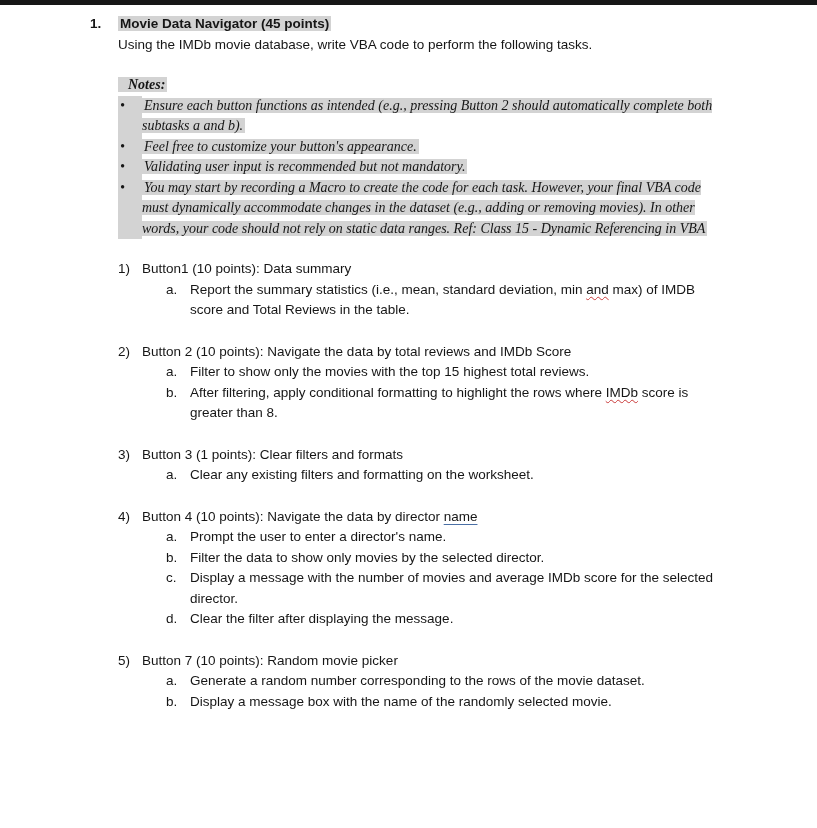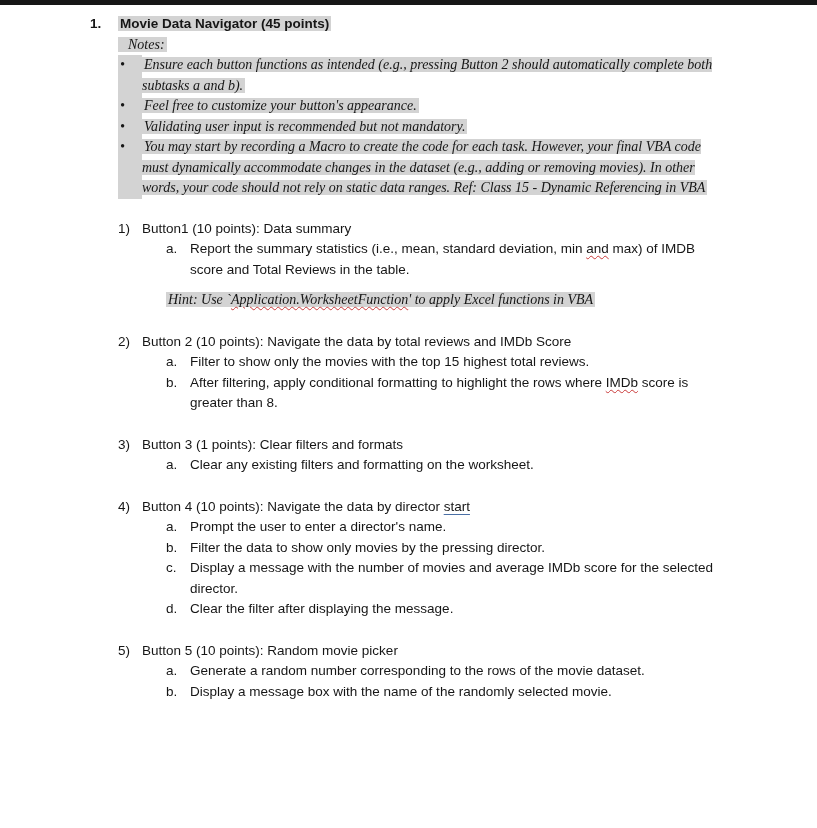--- a/index.html
+++ b/index.html
@@ -15,21 +15,21 @@
 
   .h-num { width:28px; flex:none; font-weight:bold; }
   .h-title { font-weight:bold; }
   .hl { background:var(--highlight,#d3d3d3); padding:0 2px; }
 
   .intro { margin:0 0 20px 28px; }
 
   .serif { font-family:"Liberation Serif", serif; font-style:italic; font-size:14px; }
 
   .notes { margin-left:28px; margin-bottom:20px; }
-  .notes-label { font-weight:normal;padding-left:10px; }
+  .notes-label { font-weight:bold;padding-left:10px; }
   .note-item { display:flex; }
   .bullet { width:24px; flex:none; }
 
   .tasks { margin-left:28px; }
   .task { margin-bottom:21px; }
   .t-num { width:24px; flex:none; }
   .sub { margin-left:48px; }
   .s-letter { width:24px; flex:none; }
   .hint { margin-left:48px; margin-top:10px; }
 
@@ -52,20 +52,21 @@
 
 <div class="page">
   <div class="top-bar"></div>
   <div class="content">
 
     <div class="row">
       <span class="h-num">1.</span>
       <div class="wrap"><span class="h-title hl">Movie Data Navigator (45 points)</span></div>
     </div>
 
+    <p class="intro">Using the IMDb movie database, write VBA code to perform the following tasks.</p>
 
     <div class="notes serif">
       <div><span class="hl notes-label">Notes:</span></div>
 
       <div class="note-item">
         <span class="bullet hl">•</span>
         <div class="wrap"><span class="hl">Ensure each button functions as intended (e.g., pressing Button 2 should automatically complete both subtasks a and b).</span></div>
       </div>
       <div class="note-item">
         <span class="bullet hl">•</span>
@@ -85,23 +86,20 @@
 
       <div class="task">
         <div class="row">
           <span class="t-num">1)</span>
           <div class="wrap"><span>Button1 (10 points): Data summary</span></div>
         </div>
         <div class="row sub">
           <span class="s-letter">a.</span>
           <div class="wrap"><span>Report the summary statistics (i.e., mean, standard deviation, min </span><span class="sq">and</span><span> max) of IMDB score and Total Reviews in the table.</span></div>
         </div>
-        <div class="hint serif">
-          <span class="hl"><span>Hint: Use `</span><span class="sq">Application.WorksheetFunction</span><span>' to apply Excel functions in VBA</span></span>
-        </div>
       </div>
 
       <div class="task">
         <div class="row">
           <span class="t-num">2)</span>
           <div class="wrap"><span>Button 2 (10 points): Navigate the data by total reviews and IMDb Score</span></div>
         </div>
         <div class="row sub">
           <span class="s-letter">a.</span>
           <div class="wrap"><span>Filter to show only the movies with the top 15 highest total reviews.</span></div>
@@ -119,44 +117,44 @@
         </div>
         <div class="row sub">
           <span class="s-letter">a.</span>
           <div class="wrap"><span>Clear any existing filters and formatting on the worksheet.</span></div>
         </div>
       </div>
 
       <div class="task">
         <div class="row">
           <span class="t-num">4)</span>
-          <div class="wrap"><span>Button 4 (10 points): Navigate the data by director </span><span class="und">start</span></div>
+          <div class="wrap"><span>Button 4 (10 points): Navigate the data by director </span><span class="und">name</span></div>
         </div>
         <div class="row sub">
           <span class="s-letter">a.</span>
           <div class="wrap"><span>Prompt the user to enter a director's name.</span></div>
         </div>
         <div class="row sub">
           <span class="s-letter">b.</span>
-          <div class="wrap"><span>Filter the data to show only movies by the pressing director.</span></div>
+          <div class="wrap"><span>Filter the data to show only movies by the selected director.</span></div>
         </div>
         <div class="row sub">
           <span class="s-letter">c.</span>
           <div class="wrap"><span>Display a message with the number of movies and average IMDb score for the selected director.</span></div>
         </div>
         <div class="row sub">
           <span class="s-letter">d.</span>
           <div class="wrap"><span>Clear the filter after displaying the message.</span></div>
         </div>
       </div>
 
       <div class="task">
         <div class="row">
           <span class="t-num">5)</span>
-          <div class="wrap"><span>Button 5 (10 points): Random movie picker</span></div>
+          <div class="wrap"><span>Button 7 (10 points): Random movie picker</span></div>
         </div>
         <div class="row sub">
           <span class="s-letter">a.</span>
           <div class="wrap"><span>Generate a random number corresponding to the rows of the movie dataset.</span></div>
         </div>
         <div class="row sub">
           <span class="s-letter">b.</span>
           <div class="wrap"><span>Display a message box with the name of the randomly selected movie.</span></div>
         </div>
       </div>

